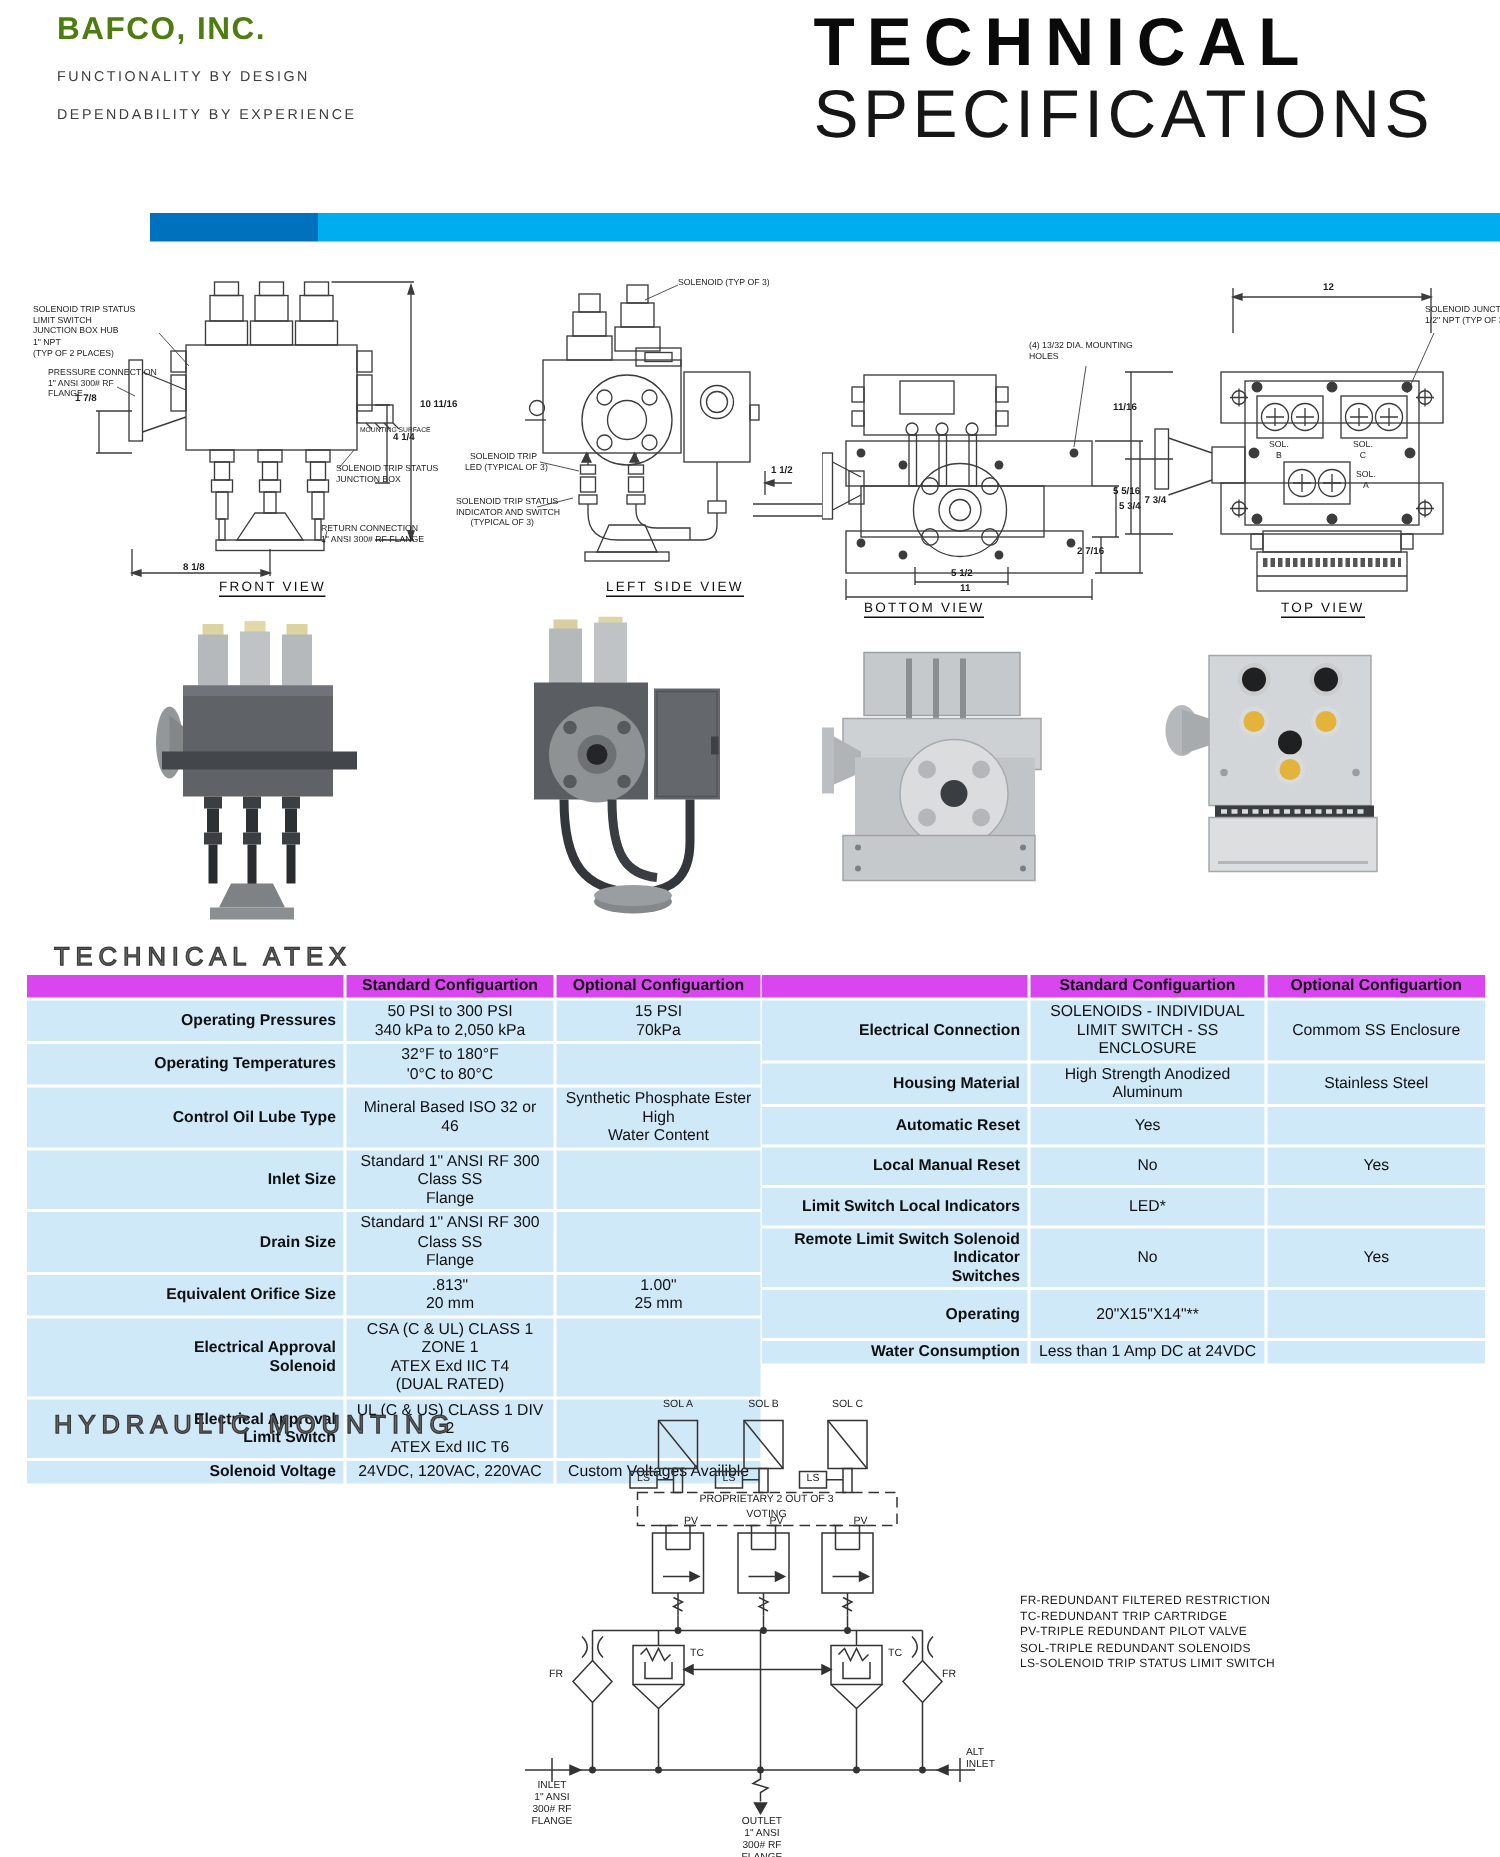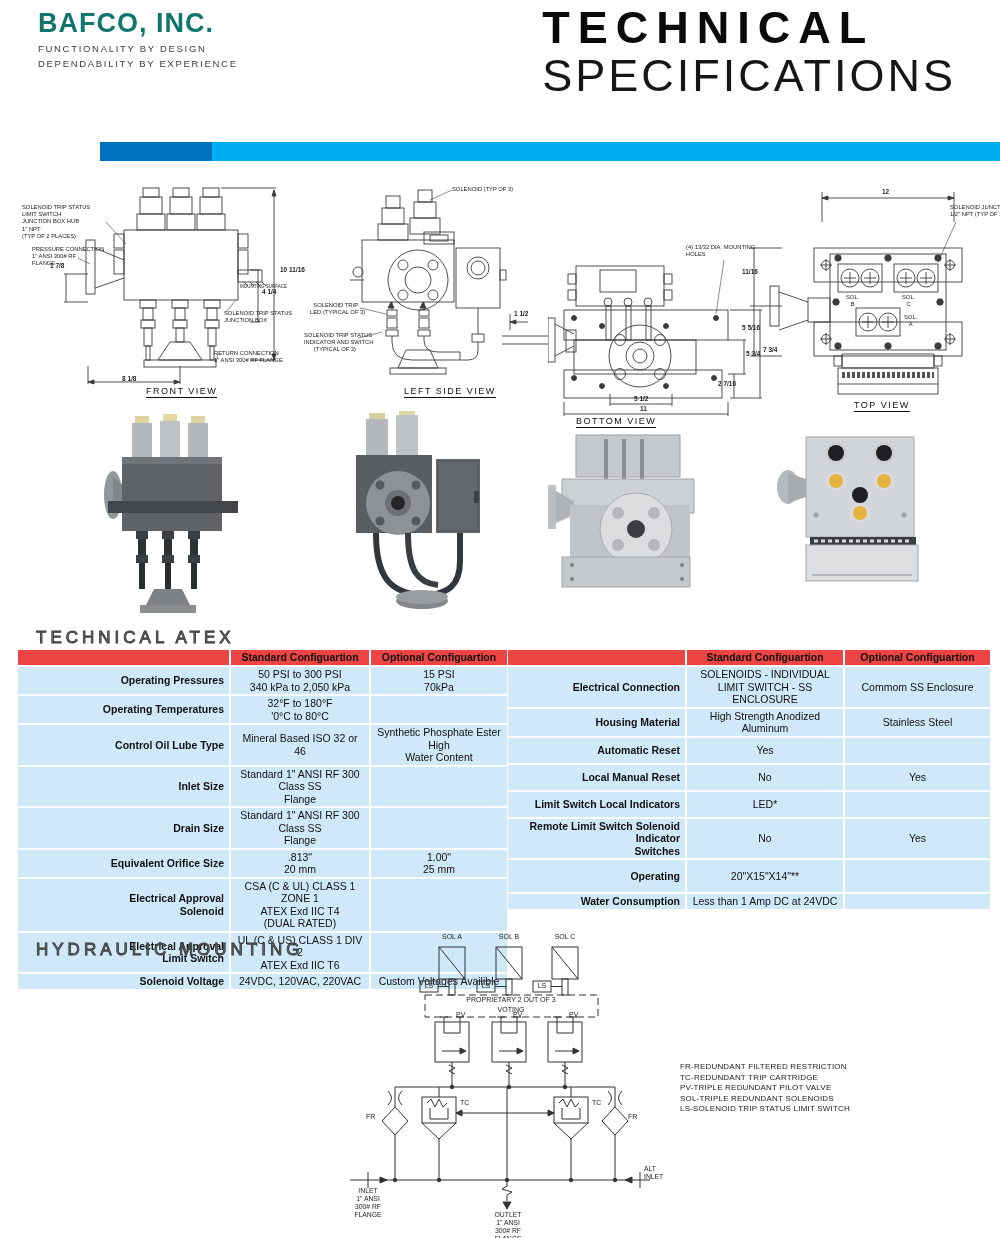--- a/index.html
+++ b/index.html
@@ -1,22 +1,22 @@
 <!DOCTYPE html>
 <html><head>
 <meta charset="utf-8">
 <style>
   html,body{margin:0;padding:0;background:#ffffff}
   .page{position:relative;width:1000px;height:1238px;background:#fff;overflow:hidden;
         font-family:"Liberation Sans",sans-serif;color:#111}
 
   
   .brand{position:absolute;left:38px;top:8px}
-  .company{font-weight:bold;font-size:27px;letter-spacing:1px;color:#0f766e;white-space:pre}
-  .tagline{font-size:9.5px;letter-spacing:1.7px;color:#3d3d3d;margin-top:4px;white-space:pre}
+  .company{font-weight:bold;font-size:21px;letter-spacing:1px;color:#4d7c0f;white-space:pre}
+  .tagline{font-size:9.5px;letter-spacing:1.7px;color:#3d3d3d;margin-top:14px;white-space:pre}
   .doc-title{position:absolute;top:4px;right:44px;}
   .title1{font-size:45px;font-weight:800;letter-spacing:8px;color:#0a0a0a;line-height:1.05;white-space:pre}
   .title2{font-size:45px;font-weight:400;letter-spacing:3px;color:#161616;line-height:1.1;white-space:pre}
   .bar{position:absolute;top:142px;left:100px;right:0;height:19px;display:flex}
   .bar .dark{width:112px;background:#0071bc}
   .bar .light{flex:1;background:#00adee}
 
   
   .drawings{position:absolute;left:0;top:182px;width:840px;height:232px}
   .drawing{position:absolute}
@@ -38,21 +38,21 @@
   .ttable{position:absolute;top:650px;background:#fff}
   .tleft{left:18px;width:487px}
   .tright{left:508px;width:480px}
   .trow{display:grid;column-gap:2px;margin-bottom:2px}
   .tleft .trow{grid-template-columns:211px 138px 136px}
   .tright .trow{grid-template-columns:177px 156px 145px}
   .tcell{background:#cfe9f8;display:flex;align-items:center;font-size:10.5px;line-height:12.5px;
          min-height:25px;padding:1px 5px;box-sizing:border-box;color:#101010;white-space:pre-line}
   .lblc{justify-content:flex-end;text-align:right;font-weight:700}
   .valc{justify-content:center;text-align:center}
-  .thead .tcell{background:#ef4444;font-weight:700;justify-content:center;text-align:center;min-height:15px}
+  .thead .tcell{background:#d946ef;font-weight:700;justify-content:center;text-align:center;min-height:15px}
   .short .tcell{min-height:14px}
   .tall .tcell{min-height:38px}
   .med .tcell{min-height:32px}
 
   
   .hydraulic{position:absolute;left:330px;top:925px;width:345px;height:310px}
   .hydraulic svg{position:absolute;left:0;top:0}
   .hyd-lbl{position:absolute;font-size:7px;color:#1c1c1c;white-space:pre;line-height:1.2}
   .hyd-ctr{text-align:center}
   .legend{position:absolute;left:680px;top:1062px}
@@ -202,21 +202,21 @@
       <div class="cad" style="left:150px;top:4px">SOLENOID (TYP OF 3)</div>
       <div class="cad" style="left:8px;top:120px;text-align:right;width:48px">SOLENOID TRIP
 LED (TYPICAL OF 3)</div>
       <div class="cad" style="left:2px;top:150px;text-align:right;width:52px">SOLENOID TRIP STATUS
 INDICATOR AND SWITCH
 (TYPICAL OF 3)</div>
       <div class="dim" style="left:212px;top:128px">1 1/2</div>
       <div class="cap" style="left:102px;top:204px">LEFT SIDE VIEW</div>
     </div>
 
-    <div class="drawing" style="left:548px;top:16px;width:235px;height:232px">
+    <div class="drawing" style="left:548px;top:0;width:235px;height:232px">
       <svg width="235" height="232" viewBox="0 0 235 232">
         <g stroke="#3c3c3c" stroke-width="0.9" fill="none">
           <rect x="28" y="68" width="88" height="40"></rect>
             <rect x="20" y="76" width="8" height="10"></rect>
             <rect x="20" y="92" width="8" height="10"></rect>
           <rect x="116" y="76" width="8" height="10"></rect>
             <rect x="116" y="92" width="8" height="10"></rect>
             <rect x="52" y="72" width="36" height="22"></rect>
           <circle cx="60" cy="104" r="4"></circle>
             <circle cx="80" cy="104" r="4"></circle>

